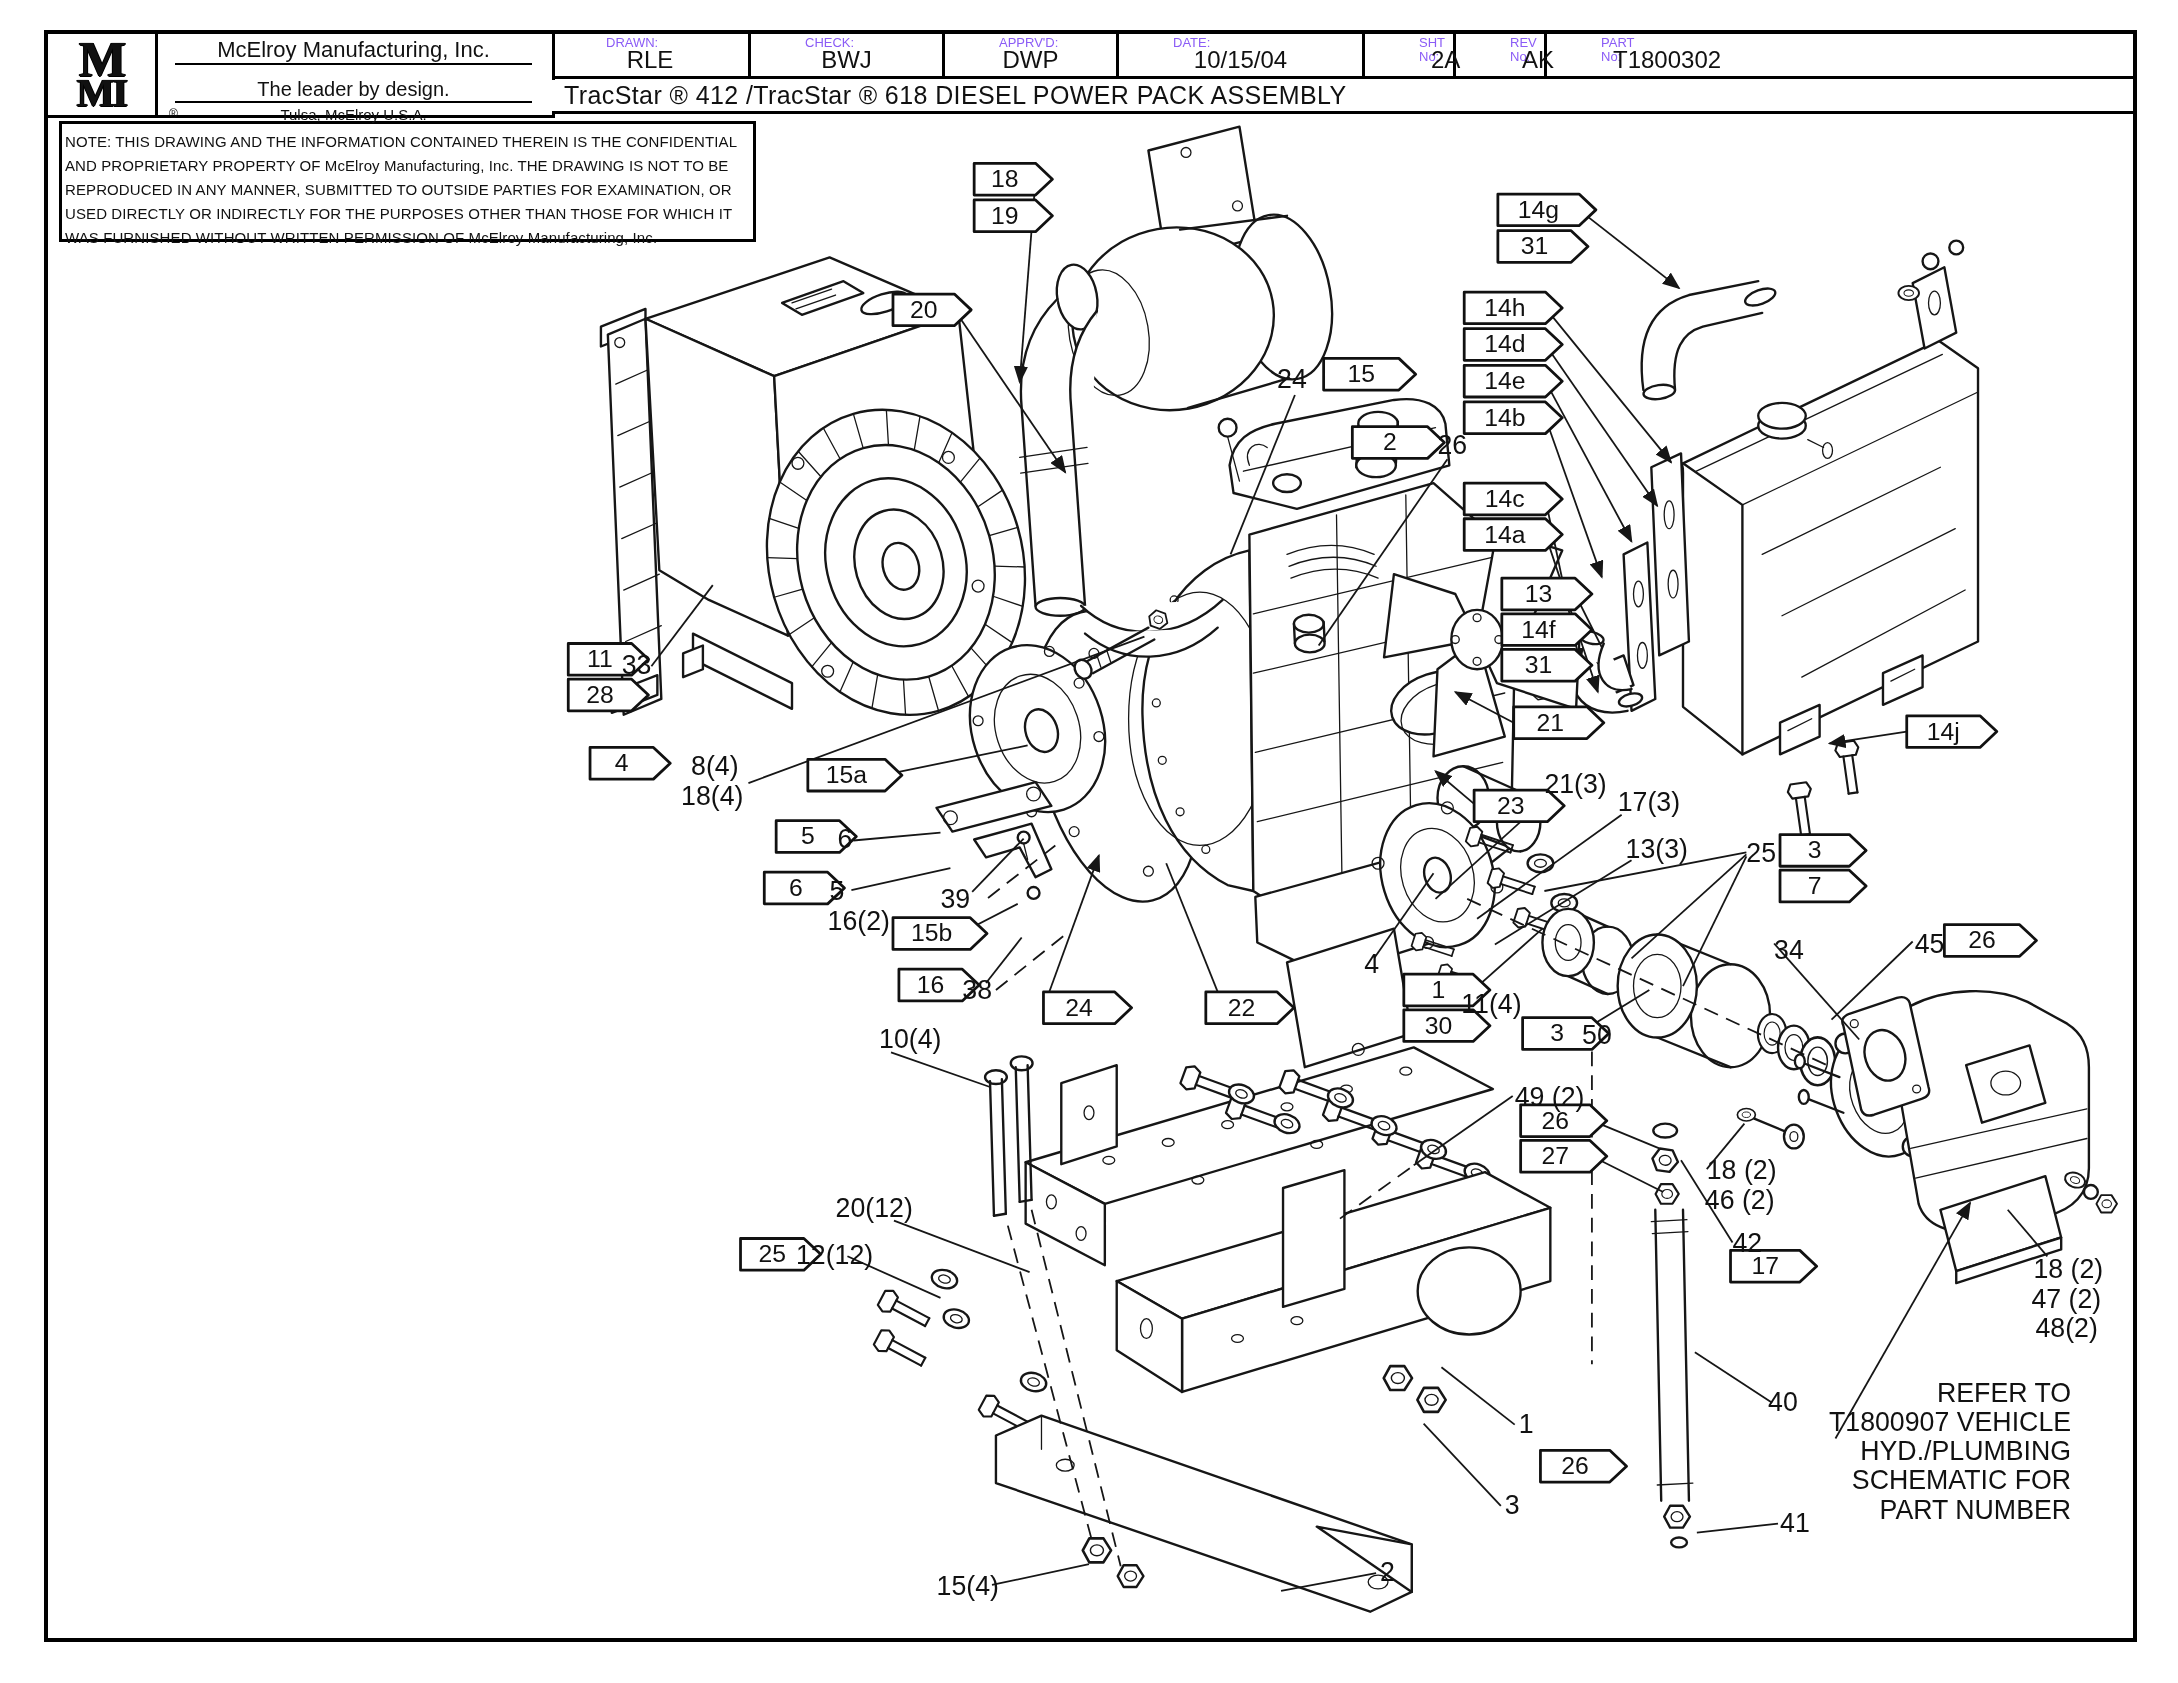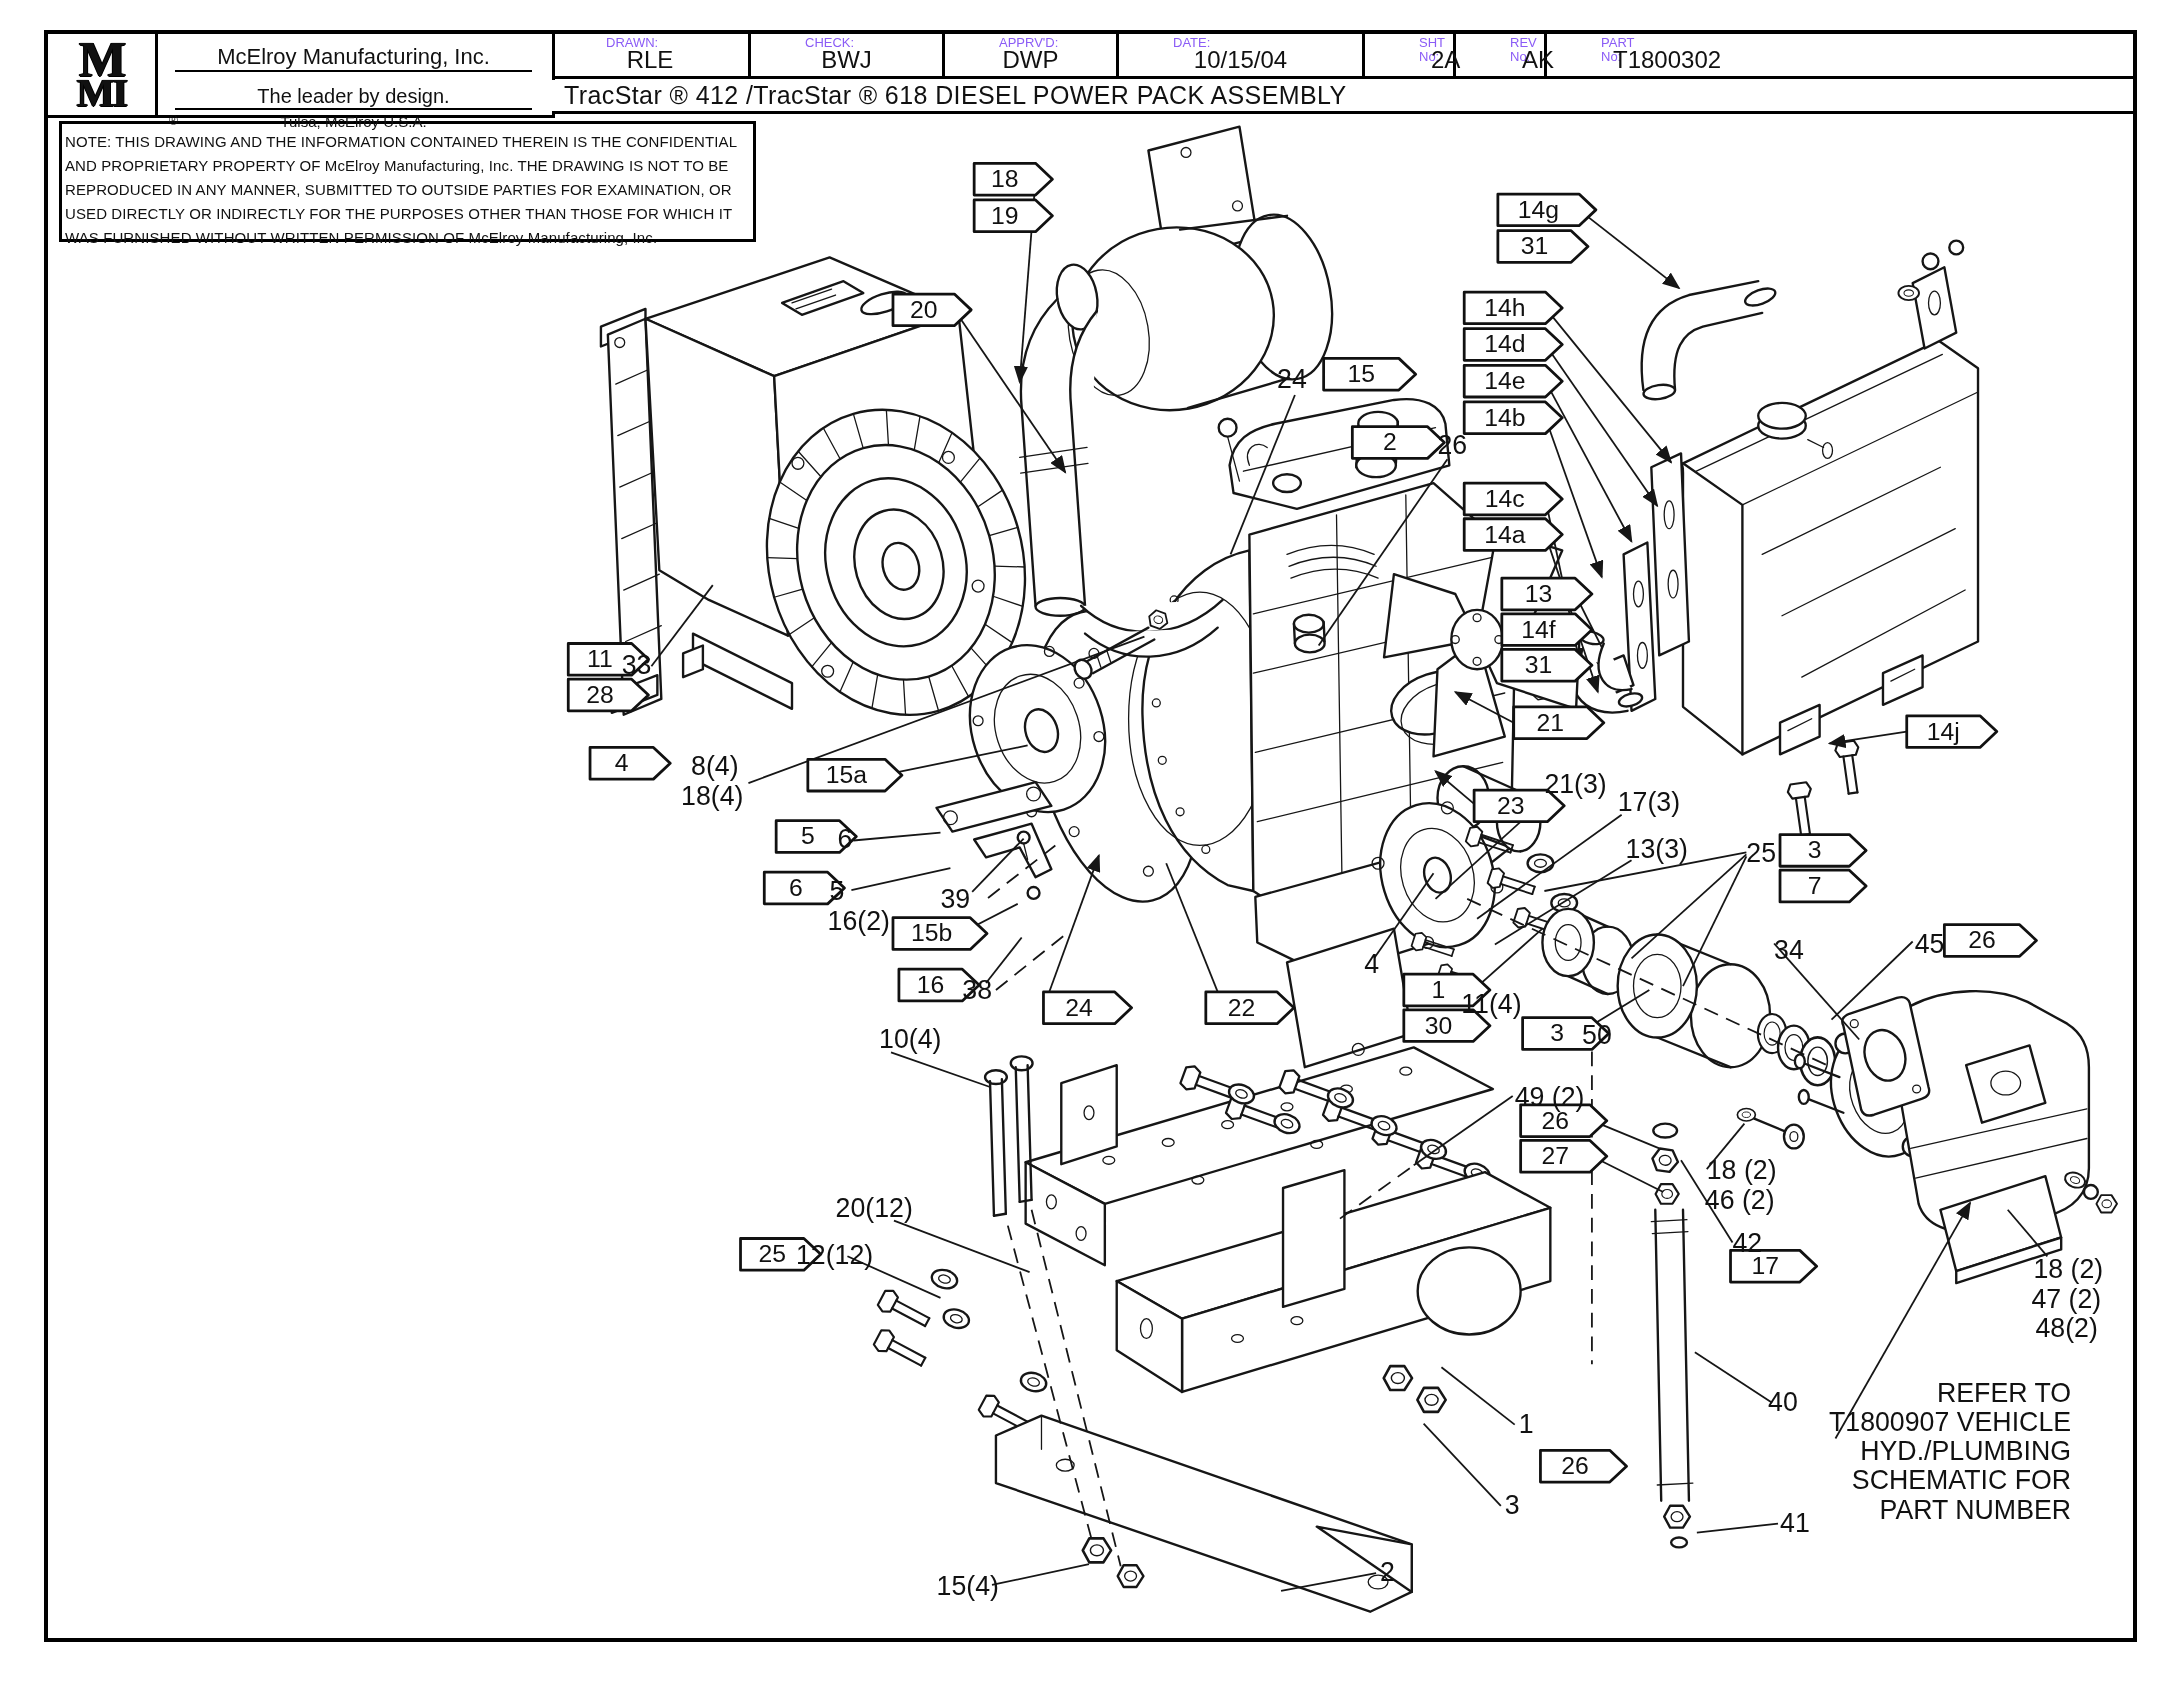--- a/index.html
+++ b/index.html
@@ -7,21 +7,21 @@
   .sheet{position:absolute;left:44px;top:30px;width:2085px;height:1604px;border:4px solid #000;background:#fff;}
   #dwg{position:absolute;left:-48px;top:-34px;width:2178px;height:1683px;z-index:1;}
 
   
   .titleblock{position:absolute;left:0;top:0;width:100%;height:81px;z-index:3;background:#fff;}
   .logo-cell{position:absolute;left:0;top:0;width:107px;height:81px;border-right:3px solid #000;border-bottom:3px solid #000;display:flex;flex-direction:column;align-items:center;justify-content:center;font-family:"Liberation Serif",serif;font-weight:bold;line-height:.74;letter-spacing:-2px;}
   .logo-l1{font-size:50px;text-shadow:0 0 1px #000,1px 0 #000,-1px 0 #000,0 1px #000;}
   .logo-l2{font-size:40px;text-shadow:0 0 1px #000,1px 0 #000,-1px 0 #000,0 1px #000;}
   .company-cell{position:absolute;left:107px;top:0;width:397px;height:81px;border-right:3px solid #000;border-bottom:3px solid #000;}
   .co-row{position:relative;text-align:center;margin:0 20px;}
-  .co-1{font-size:22px;padding-top:10px;border-bottom:2px solid #000;}
+  .co-1{font-size:22px;padding-top:3px;border-bottom:2px solid #000;}
   .co-2{font-size:20px;padding-top:13px;border-bottom:2px solid #000;}
   .co-3{font-size:15px;padding-top:3px;}
   .regmark{position:absolute;left:-6px;top:4px;font-size:12px;}
   .fields-row{position:absolute;left:504px;top:0;height:42px;right:0;display:flex;border-bottom:3px solid #000;}
   .fcell{position:relative;border-right:3px solid #000;box-sizing:border-box;height:42px;}
   .fcell:last-child{border-right:none;}
   .flabel{position:absolute;left:6px;top:2px;font-size:13px;white-space:pre-line;line-height:1.05;color:#8b5cf6;margin-left:48px;}
   .fvalue{position:absolute;left:0;right:0;top:12px;text-align:center;font-size:24px;}
   .fvalue.shift{text-align:left;left:66px;}
   .title-row{position:absolute;left:504px;top:46px;right:0;height:34px;border-bottom:3px solid #000;font-size:25px;display:flex;align-items:center;padding-left:12px;box-sizing:border-box;letter-spacing:0.4px;background:#fff;}

